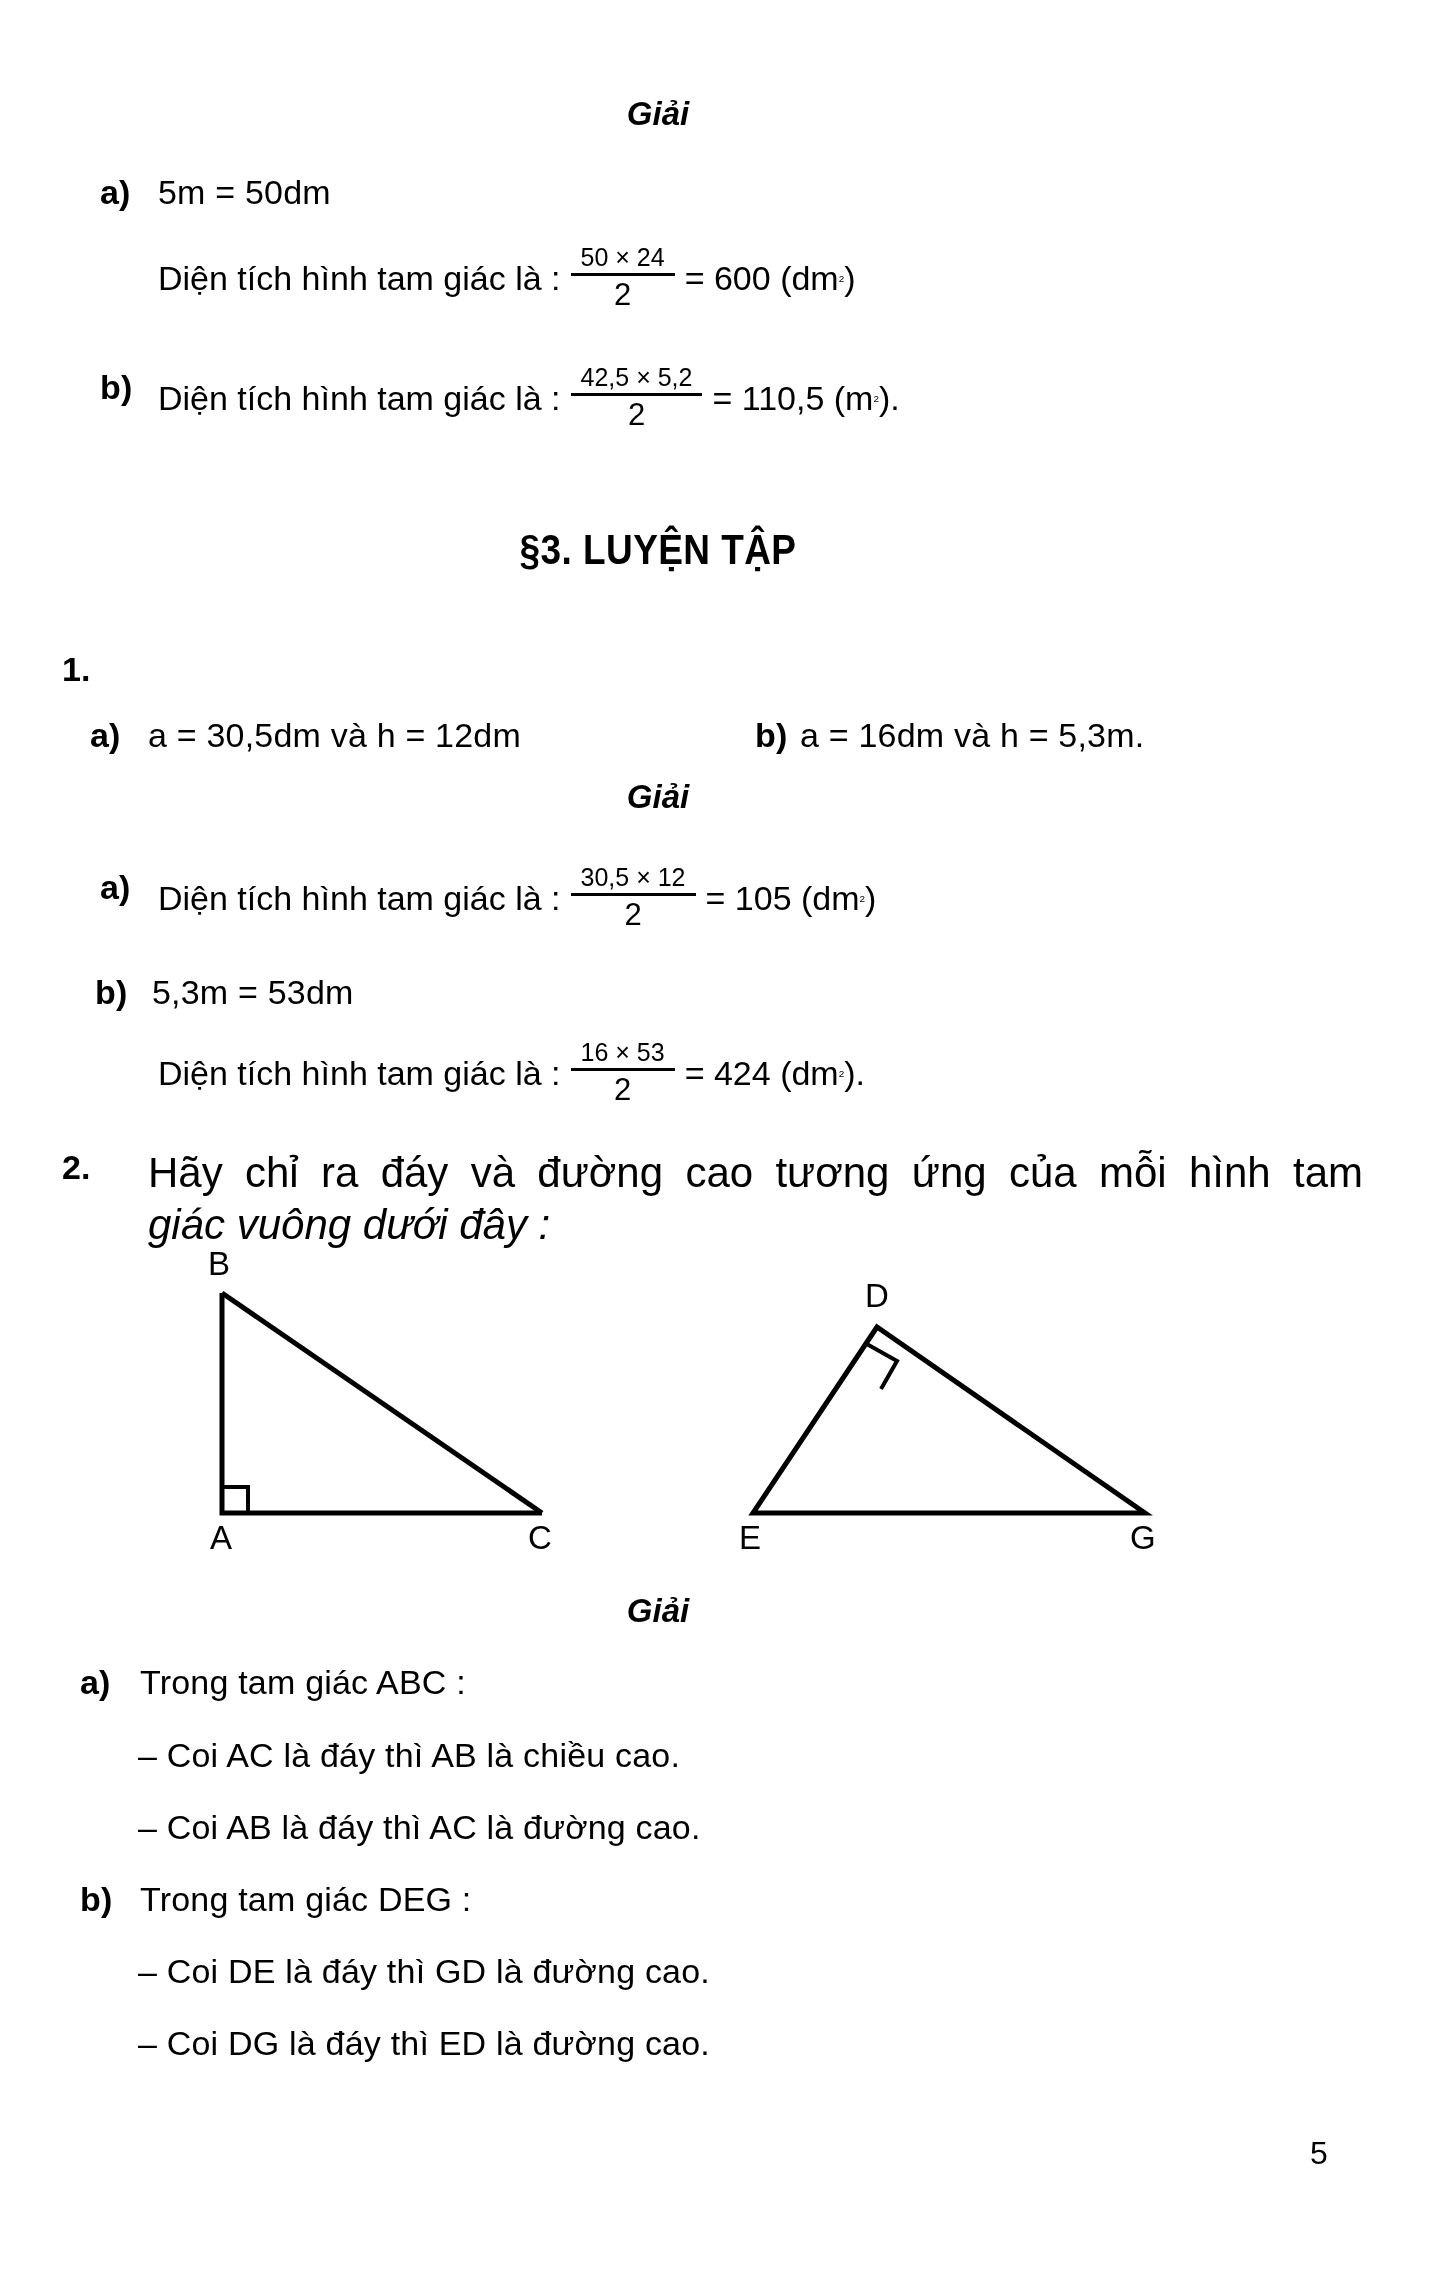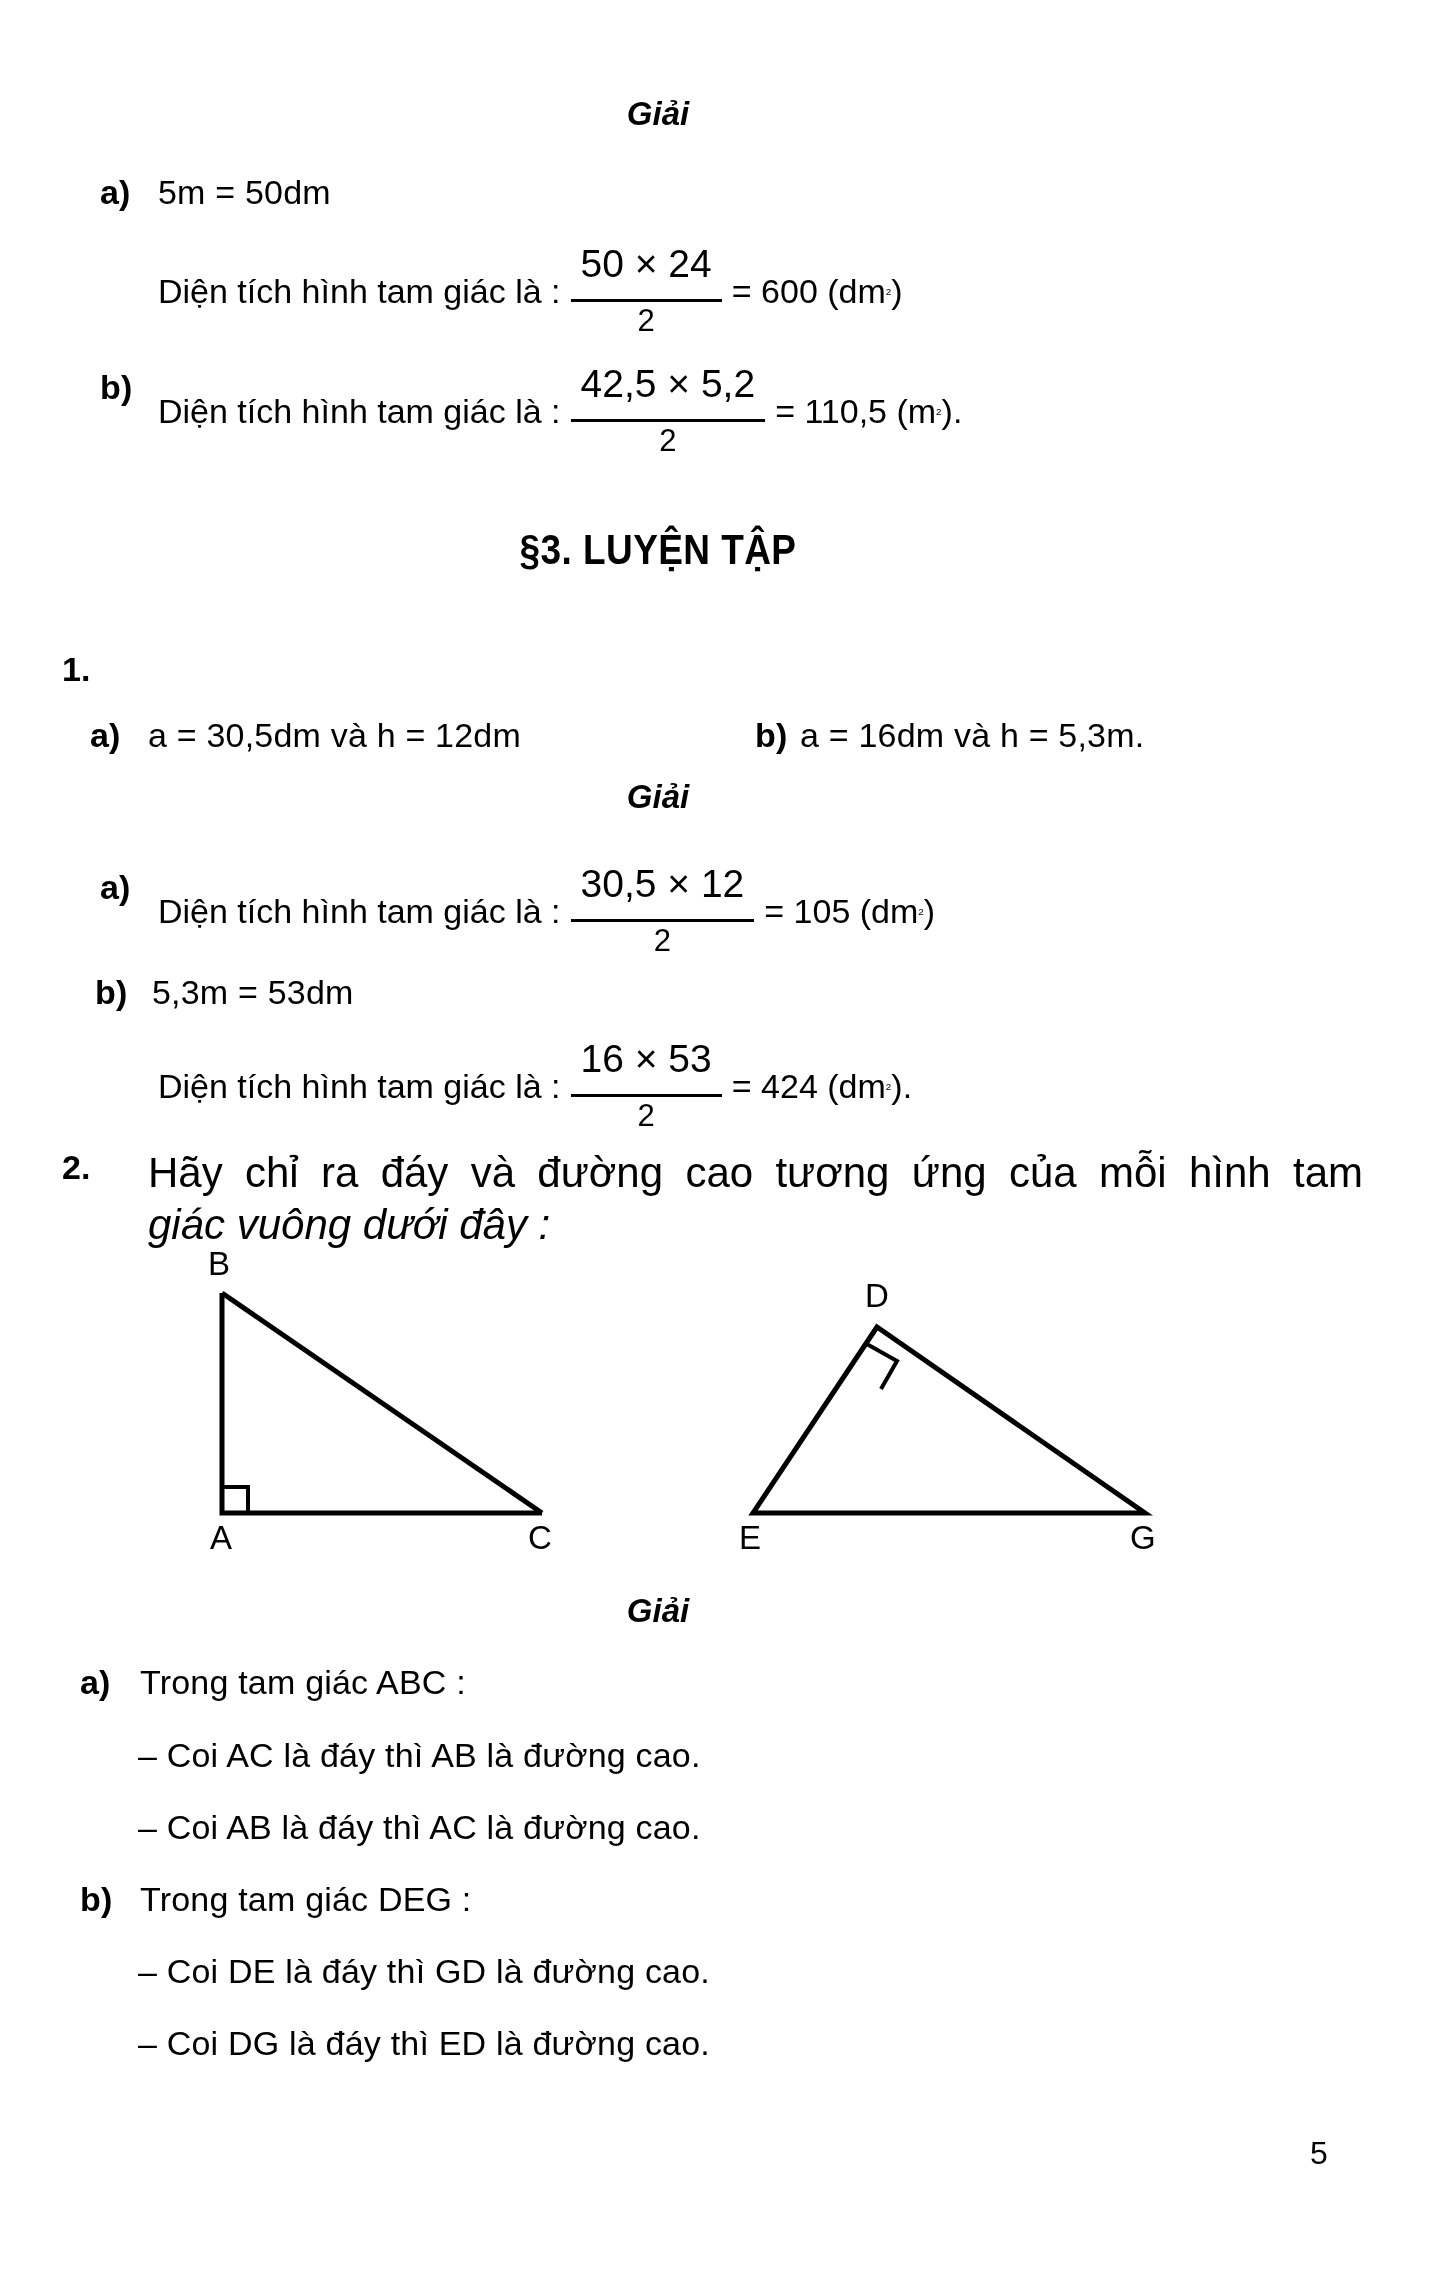--- a/index.html
+++ b/index.html
@@ -63,22 +63,22 @@
   .mathrow .lead { font-size: 34px; }
   .frac {
     display: inline-flex;
     flex-direction: column;
     align-items: center;
     margin: 0 10px;
     position: relative;
     top: -1px;
   }
   .frac .num {
-    font-size: 39px;
-    padding: 0 10px 14px 10px;
+    font-size: 25px;
+    padding: 0 10px 3px 10px;
     line-height: 1.05;
   }
   .frac .bar {
     height: 3px;
     background: #000;
     width: 100%;
   }
   .frac .den {
     font-size: 31px;
     padding-top: 3px;
@@ -213,21 +213,21 @@
     <span class="vertex-label" style="left:140px; top:22px;">D</span>
     <span class="vertex-label" style="left:14px; top:264px;">E</span>
     <span class="vertex-label" style="left:405px; top:264px;">G</span>
   </div>
 
   <div class="abs giai" style="top:1592px;">Giải</div>
 
   <div class="abs txt bold" style="left:80px; top:1665px;">a)</div>
   <div class="abs txt" style="left:140px; top:1665px;">Trong tam giác ABC :</div>
 
-  <div class="abs txt" style="left:138px; top:1738px;">–  Coi AC là đáy thì AB là đường cao.</div>
+  <div class="abs txt" style="left:138px; top:1738px;">–  Coi AC là đáy thì AB là chiều cao.</div>
   <div class="abs txt" style="left:138px; top:1810px;">–  Coi AB là đáy thì AC là đường cao.</div>
 
   <div class="abs txt bold" style="left:80px; top:1882px;">b)</div>
   <div class="abs txt" style="left:140px; top:1882px;">Trong tam giác DEG :</div>
 
   <div class="abs txt" style="left:138px; top:2026px;">–  Coi DG là đáy thì ED là đường cao.</div>
   <div class="abs txt" style="left:138px; top:1954px;">–  Coi DE là đáy thì GD là đường cao.</div>
 
   <div class="page-number" style="left:1310px; top:2135px;">5</div>
 

